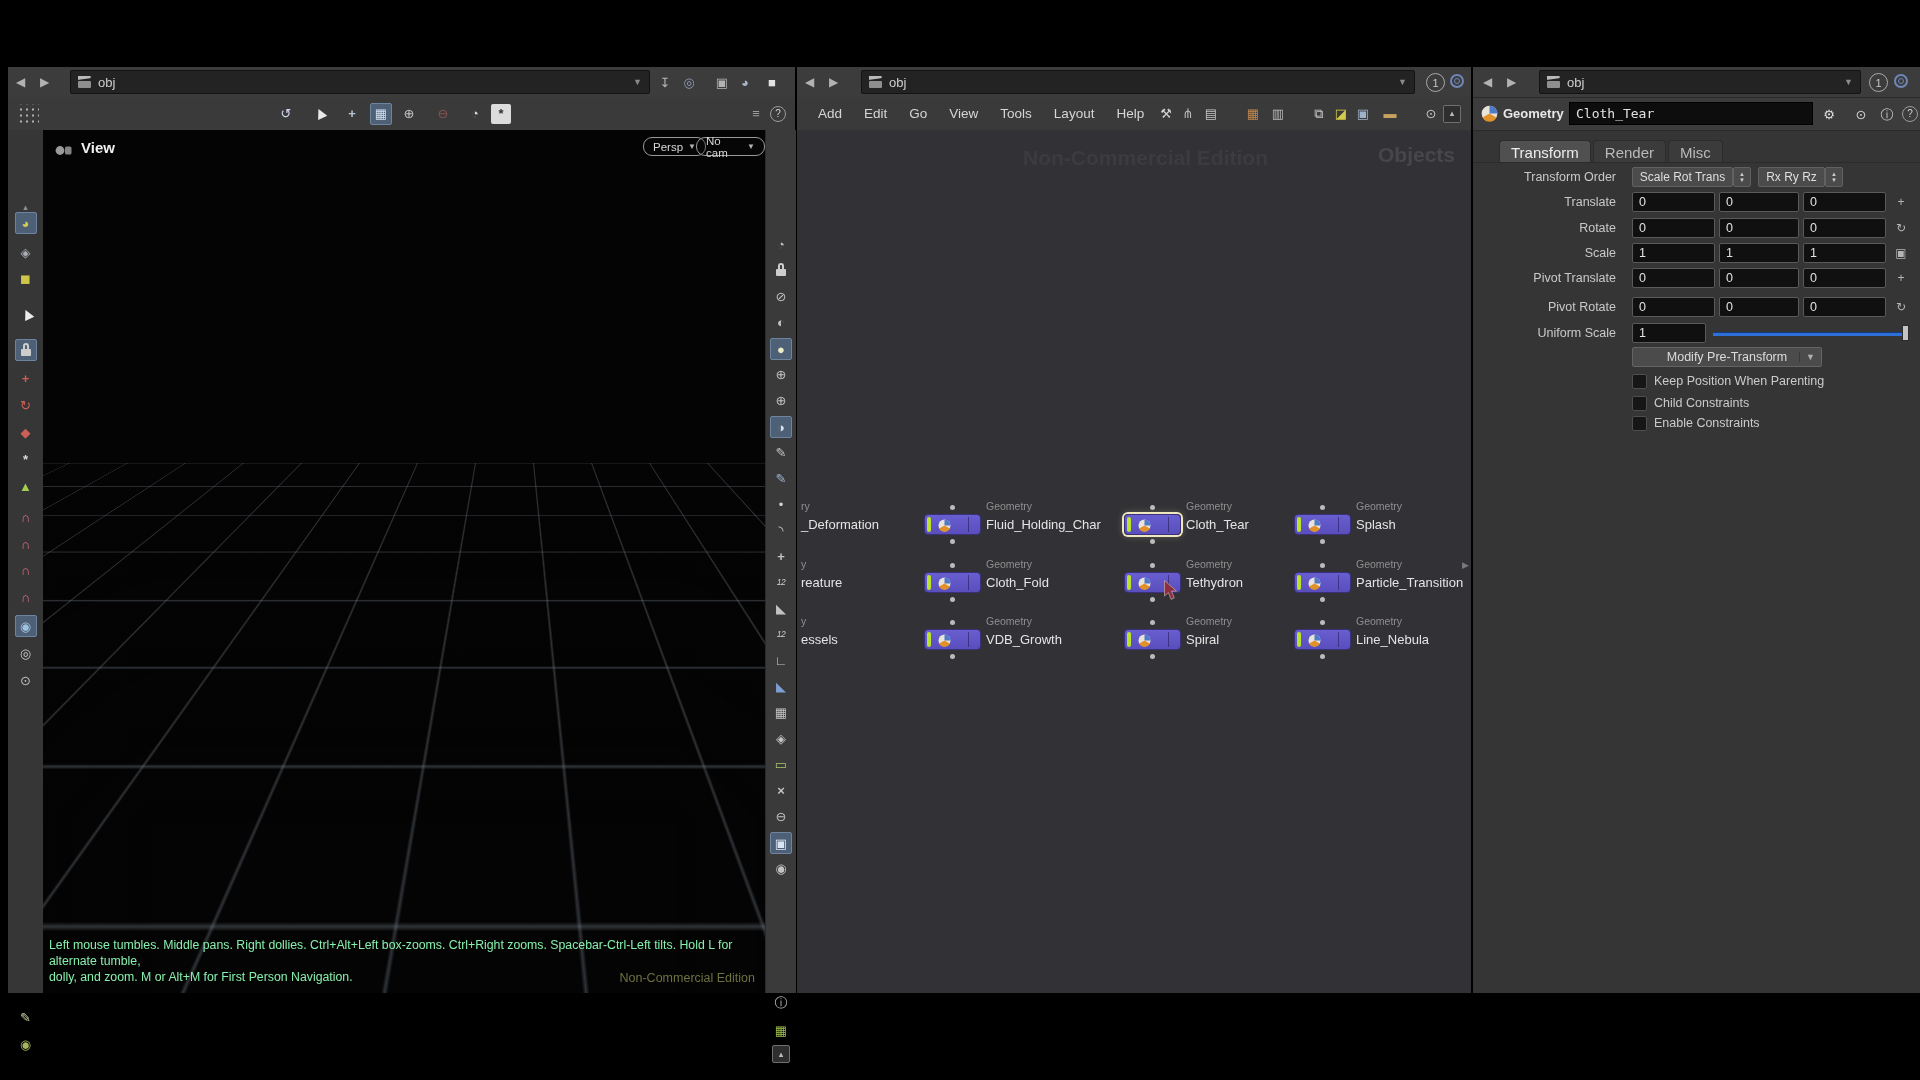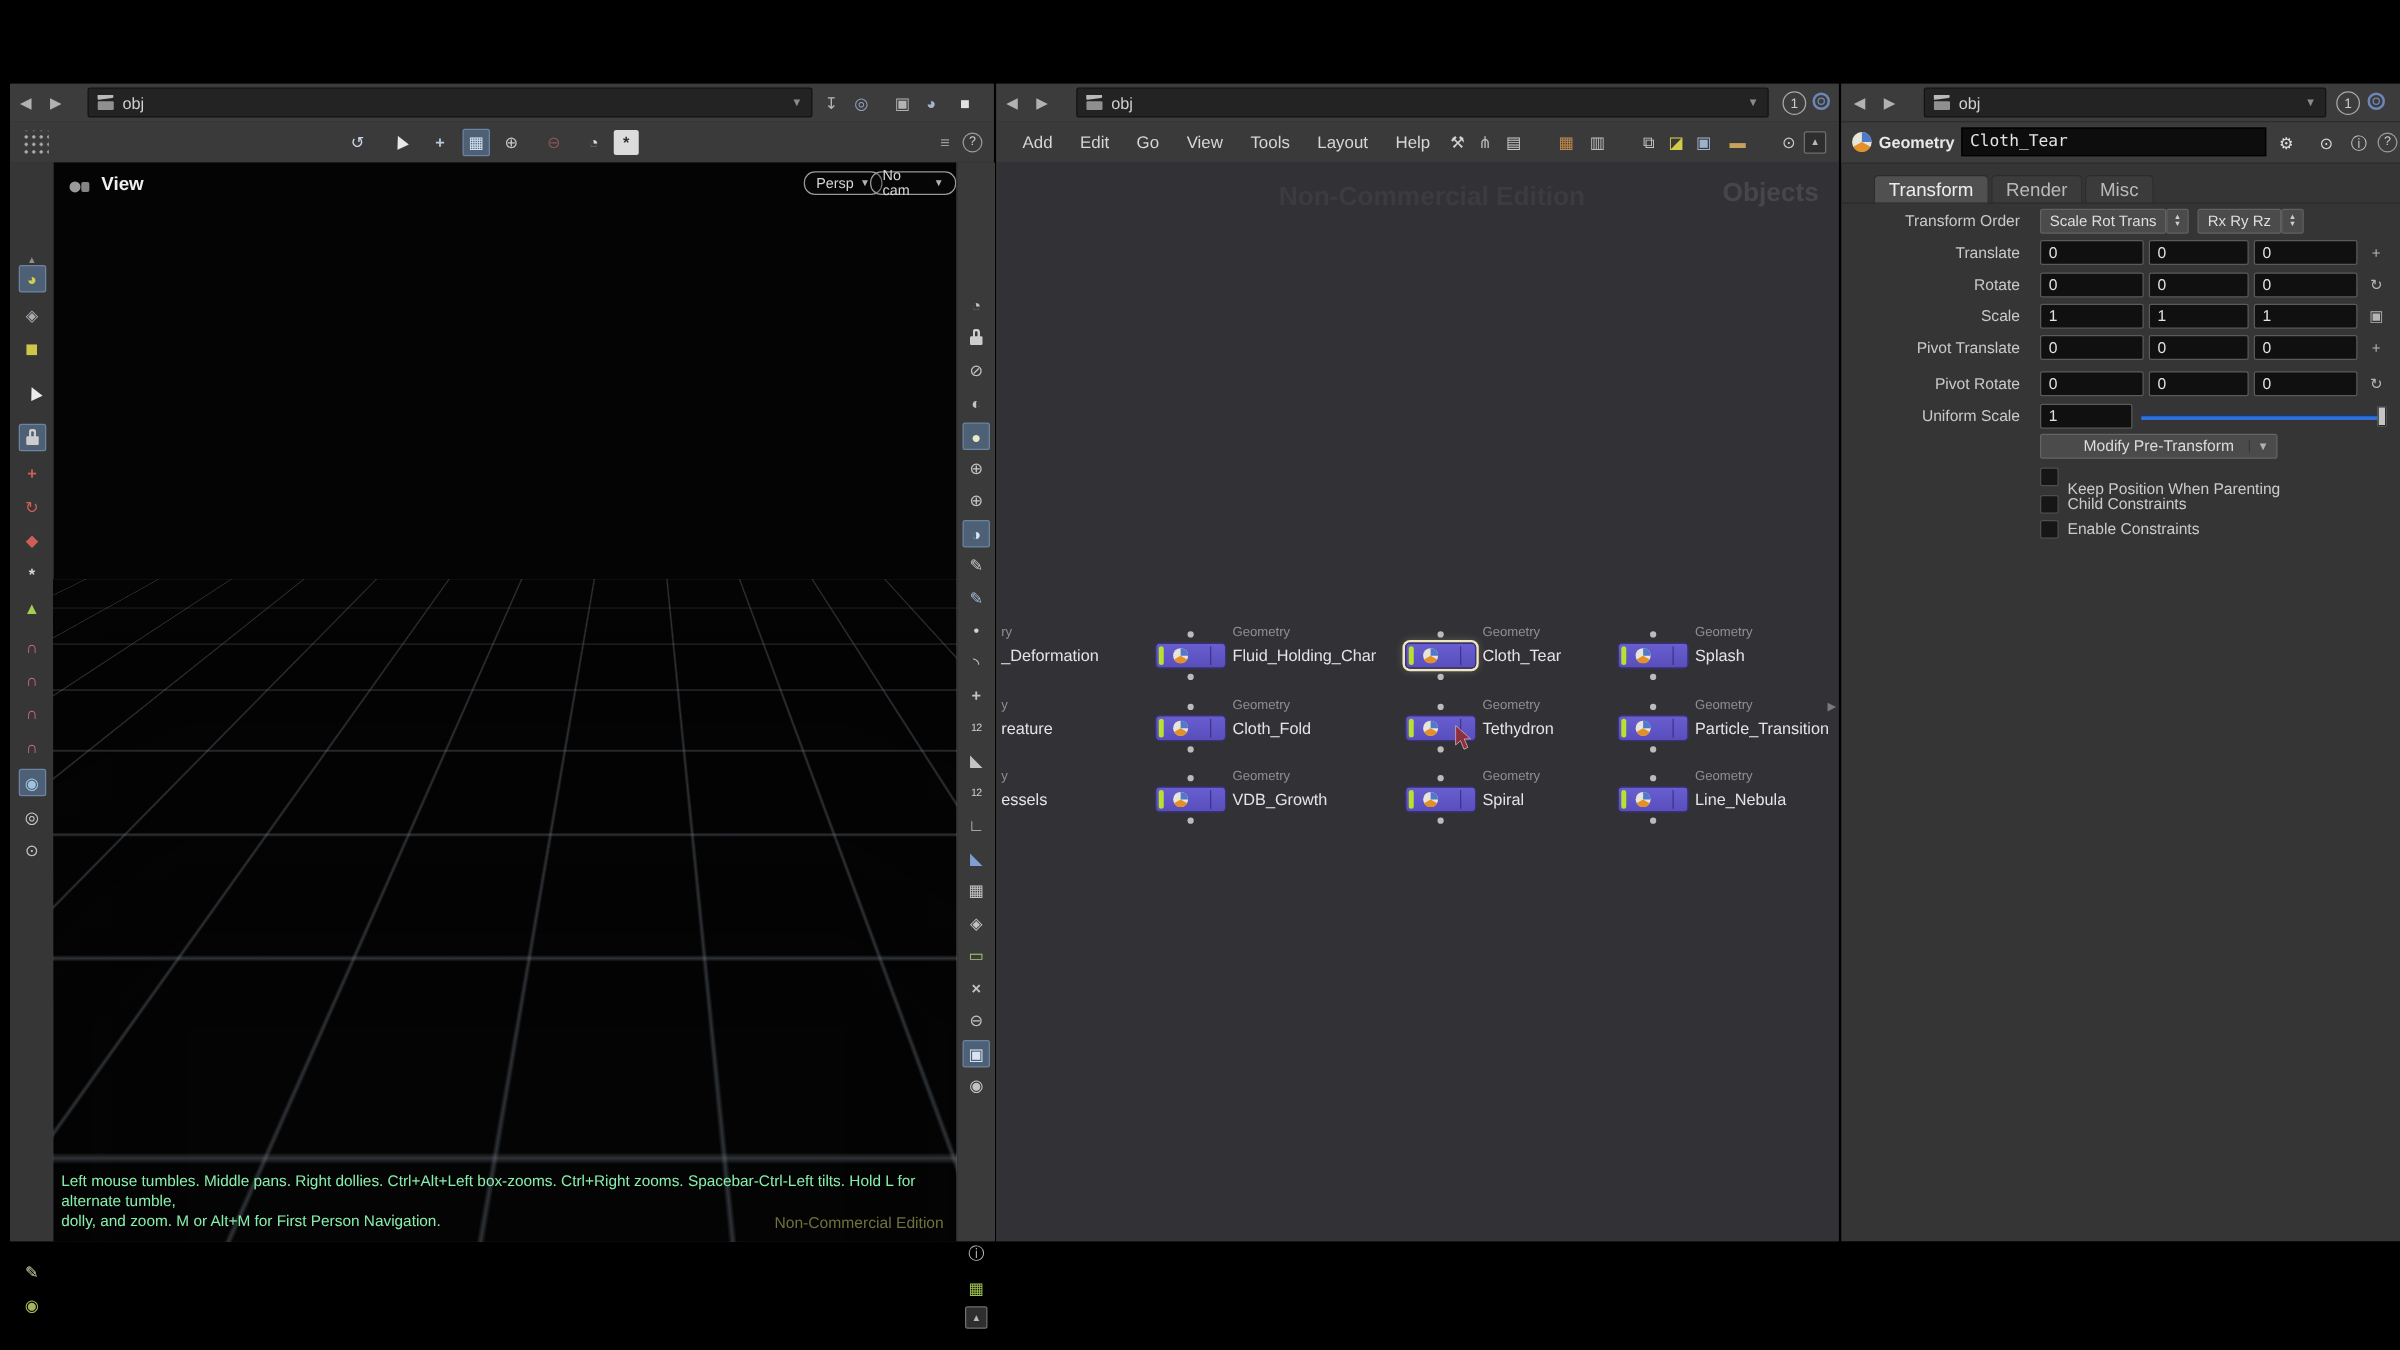--- a/index.html
+++ b/index.html
@@ -19,21 +19,21 @@
   .radio{position:absolute;top:7px;width:14px;height:14px;border:2px solid #6e87b8;border-radius:50%;box-sizing:border-box;}
   .radio::after{content:'';position:absolute;inset:2px;border:1.5px solid #6e87b8;border-radius:50%;}
   .icn{position:absolute;width:20px;height:20px;display:flex;align-items:center;justify-content:center;font-size:13px;line-height:1;}
   .icnrow .icn{top:50%;transform:translateY(-50%);}
   .icncol .icn{left:50%;transform:translateX(-50%);}
   .icnrow .cur{transform:translateY(-50%) rotate(-115deg);}
   .icncol .curc{transform:translateX(-50%) rotate(-115deg);}
   .act{background:#4e6076;border:1px solid #6d84a1;border-radius:2px;}
   .lgt{background:#dcdcdc;border-radius:2px;}
   .bold{font-weight:700;}
-  .tiny{font-size:8.5px;letter-spacing:-.5px;}
+  .tiny{font-size:8.5px;letter-spacing:-.5px;font-style:italic;}
   .sm{font-size:9px;}
   .circ{border:1px solid #9a9a9a;border-radius:50%;width:14px!important;height:14px!important;font-size:10px;}
   .box{border:1px solid #6f6f6f;border-radius:2px;background:#2e2e2e;width:16px!important;height:16px!important;font-size:9px;}
   .icon-lock{position:relative;}
   .icon-lock::before{content:'';position:absolute;left:5px;top:9px;width:10px;height:7px;background:#cdcdcd;border-radius:1px;}
   .icon-lock::after{content:'';position:absolute;left:7px;top:3px;width:6px;height:7px;border:2px solid #cdcdcd;border-bottom:none;border-radius:4px 4px 0 0;box-sizing:border-box;}
   .grip{position:absolute;left:9px;top:50%;transform:translateY(-50%);width:22px;height:19px;
     background-image:radial-gradient(#b2b2b2 1.1px,transparent 1.4px);background-size:6px 6px;background-position:1px 2px;}
   
   #vp{position:absolute;left:35px;top:63px;width:722px;bottom:0;background:#040404;overflow:hidden;}
@@ -429,19 +429,19 @@
     <div class="track"></div>
       <div class="handle"></div>
   </div>
 
   <div class="pbtn">
     <span>Modify Pre-Transform</span>
     <span class="dd">▼</span>
   </div>
   <div id="checks">
       <div class="cb" style="top: 307px;"></div>
-      <div class="cbl" style="top: 317px;">Keep Position When Parenting</div>
+      <div class="cbl" style="top: 307px;">Keep Position When Parenting</div>
       <div class="cb" style="top: 329px;"></div>
       <div class="cbl" style="top: 329px;">Child Constraints</div>
       <div class="cb" style="top: 349px;"></div>
       <div class="cbl" style="top: 349px;">Enable Constraints</div>
     </div>
 </div>
 
 </body></html>

